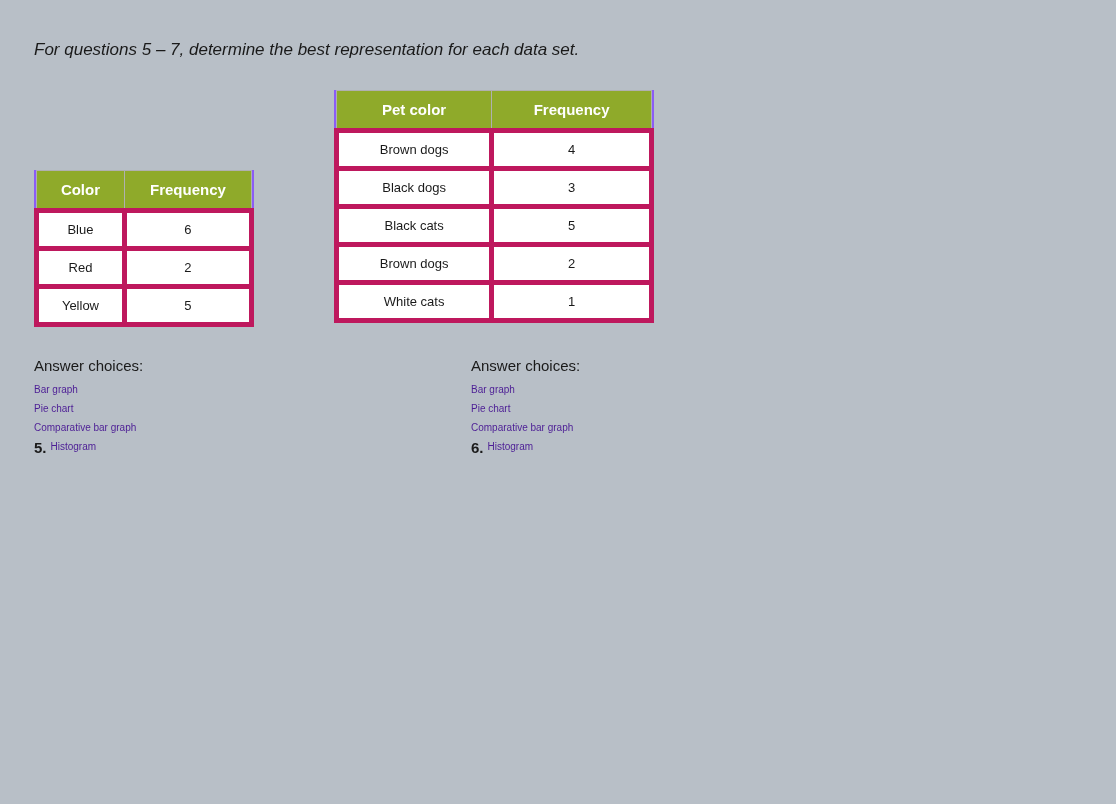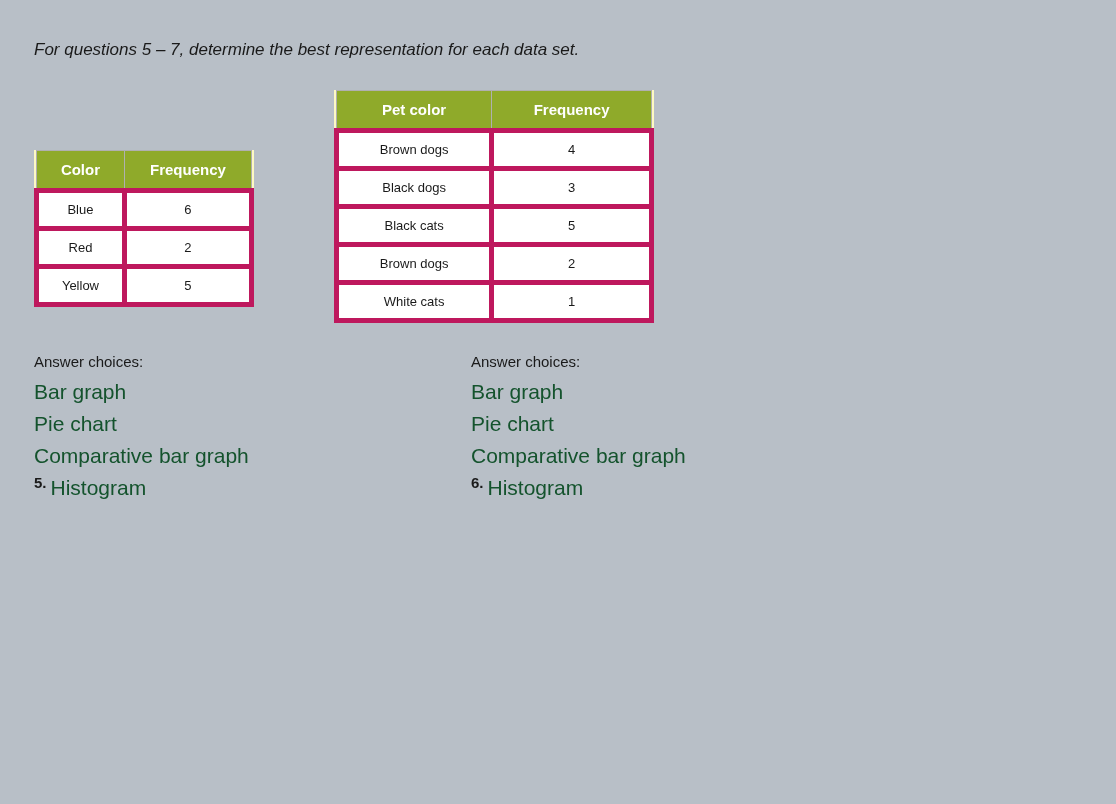--- a/index.html
+++ b/index.html
@@ -29,31 +29,31 @@
       flex-direction: row;
       gap: 0;
       margin-bottom: 30px;
     }
 
     
     .left-section {
       display: flex;
       flex-direction: column;
       margin-right: 80px;
-      margin-top: 60px;
+      margin-top: 80px;
     }
 
     .right-section {
       display: flex;
       flex-direction: column;
     }
 
     table {
       border-collapse: collapse;
-      background: #fef9c3;
+      background: #8b5cf6;
     }
 
     .left-table {
       min-width: 220px;
     }
 
     .right-table {
       min-width: 320px;
     }
 
@@ -98,22 +98,22 @@
     }
 
     .answer-label {
       font-size: 15px;
       color: #1a1a1a;
       font-weight: 500;
       margin-bottom: 4px;
     }
 
     .answer-item {
-      font-size: 21px;
-      color: #14532d;
+      font-size: 10px;
+      color: #4c1d95;
       padding: 2px 0;
     }
 
     .answer-number {
       font-size: 15px;
       font-weight: bold;
       color: #1a1a1a;
     }
 
     .numbered-answer {

